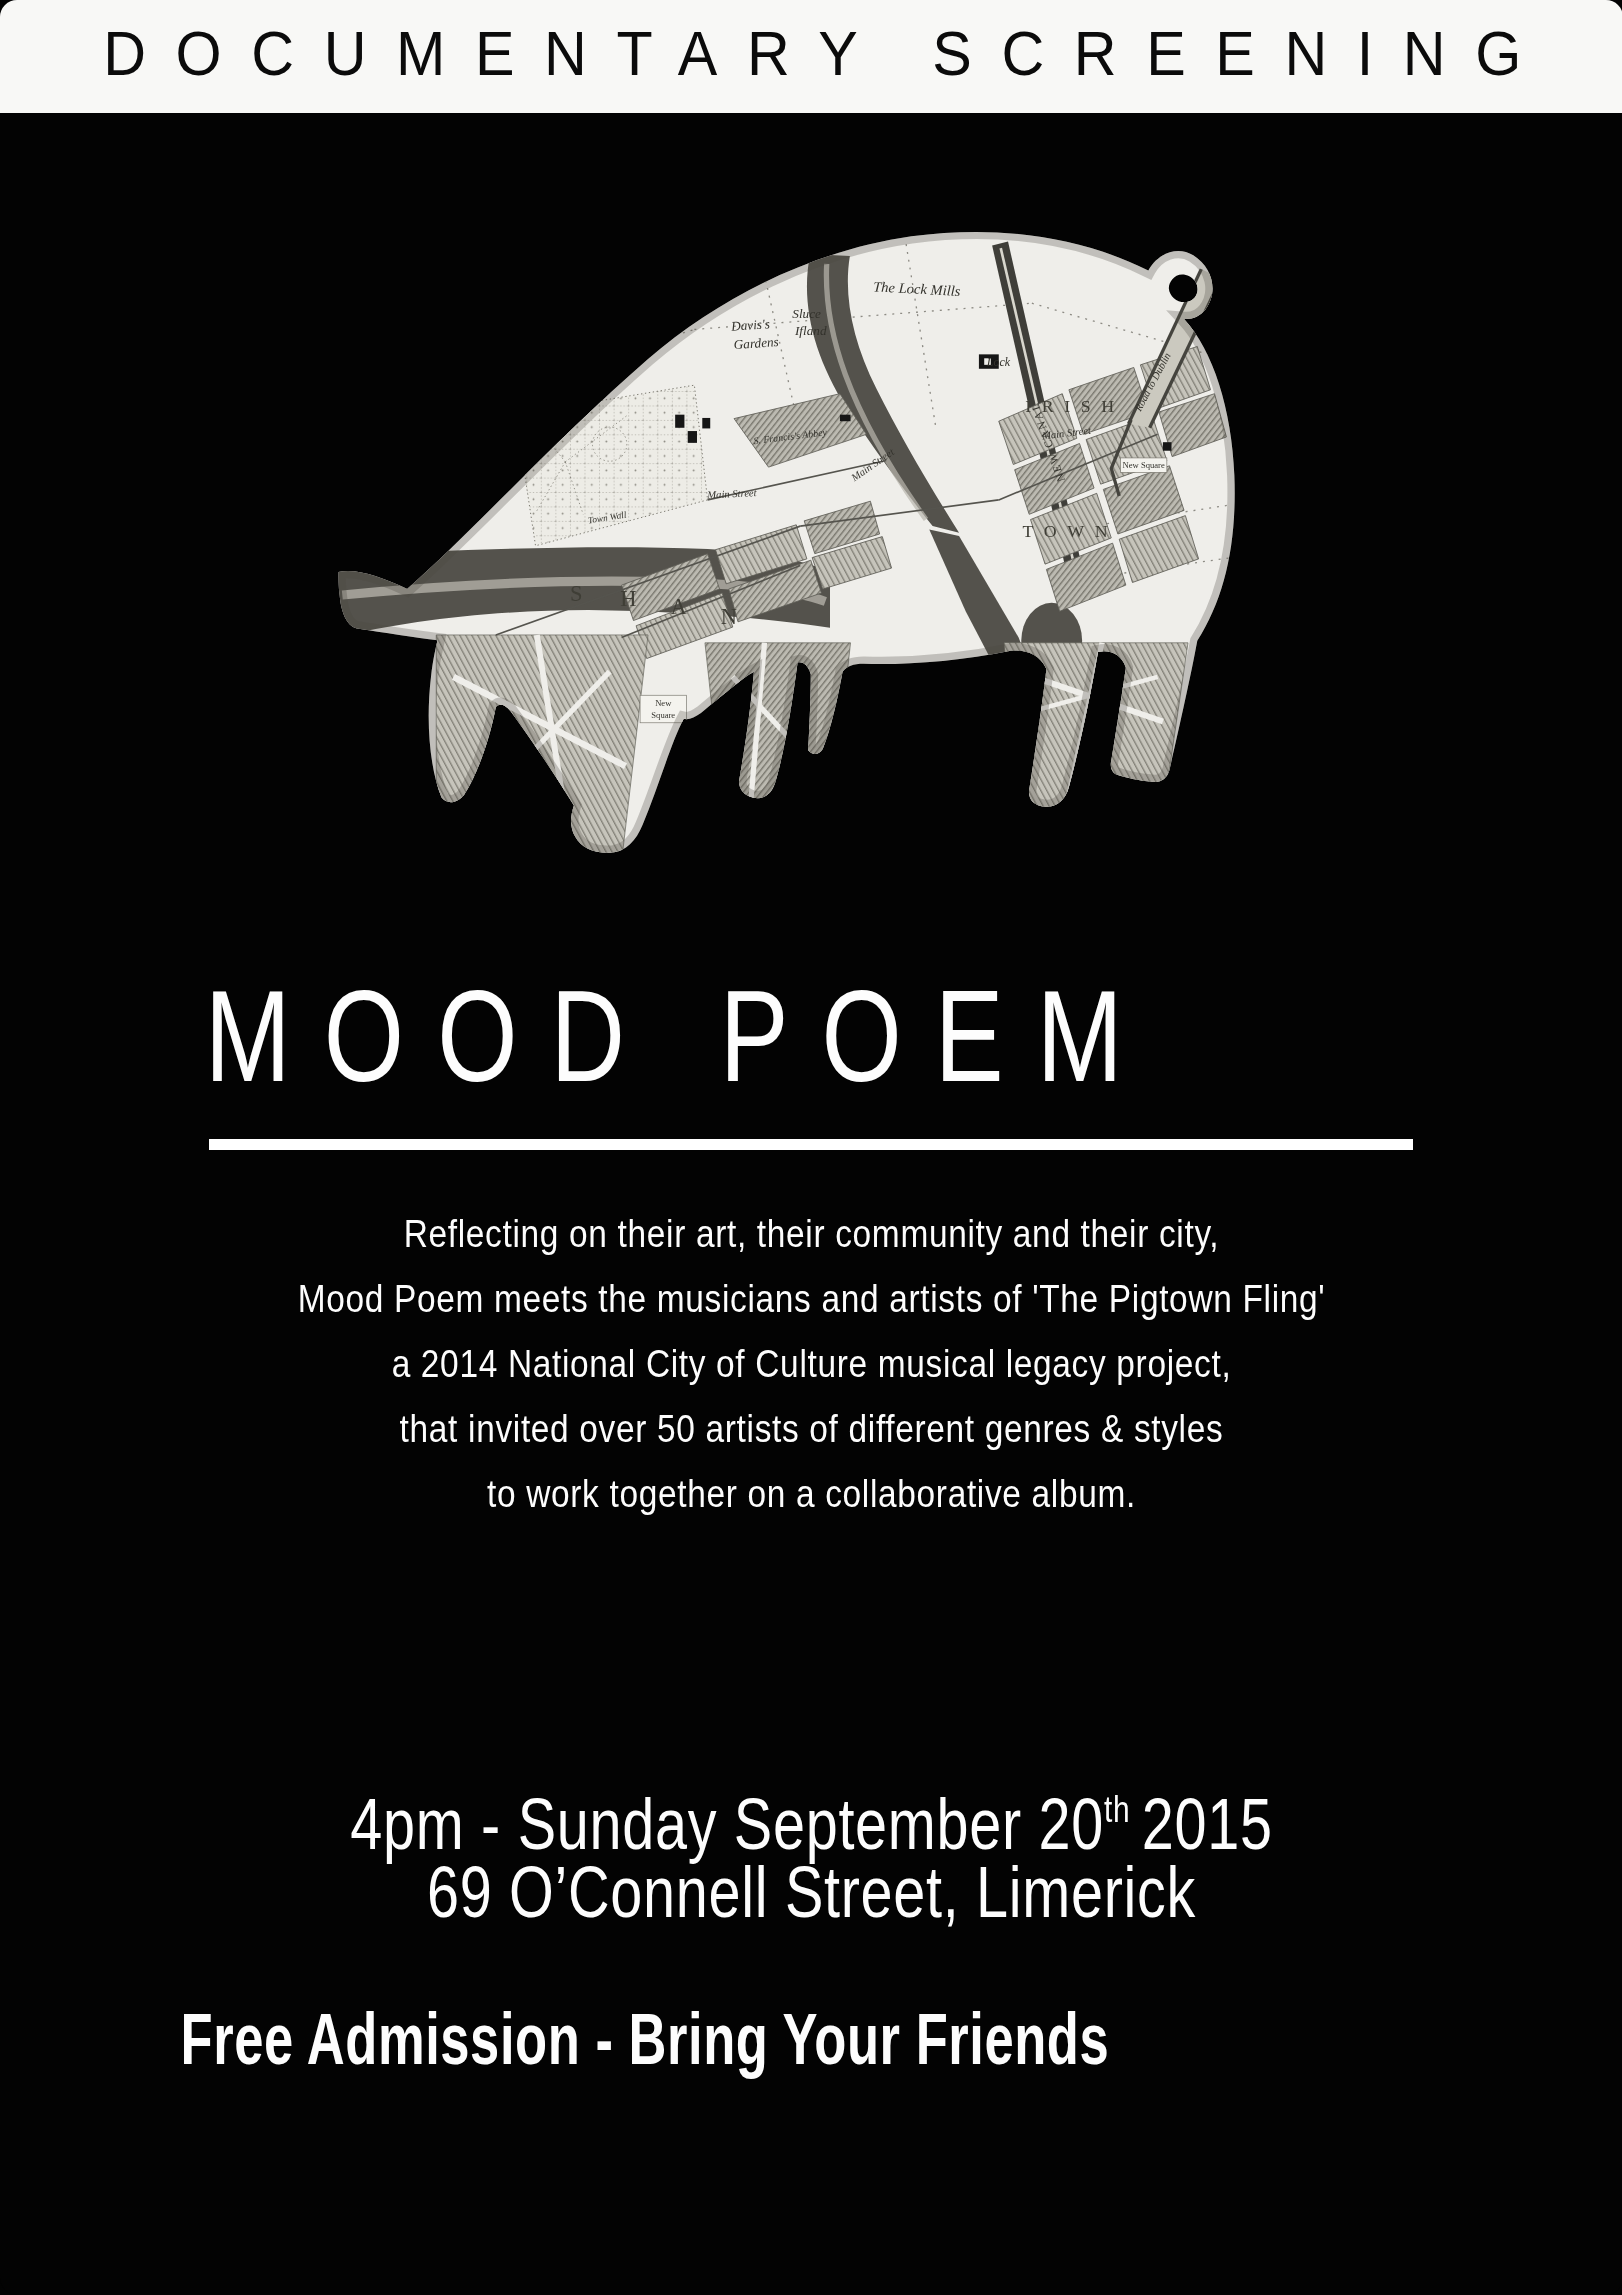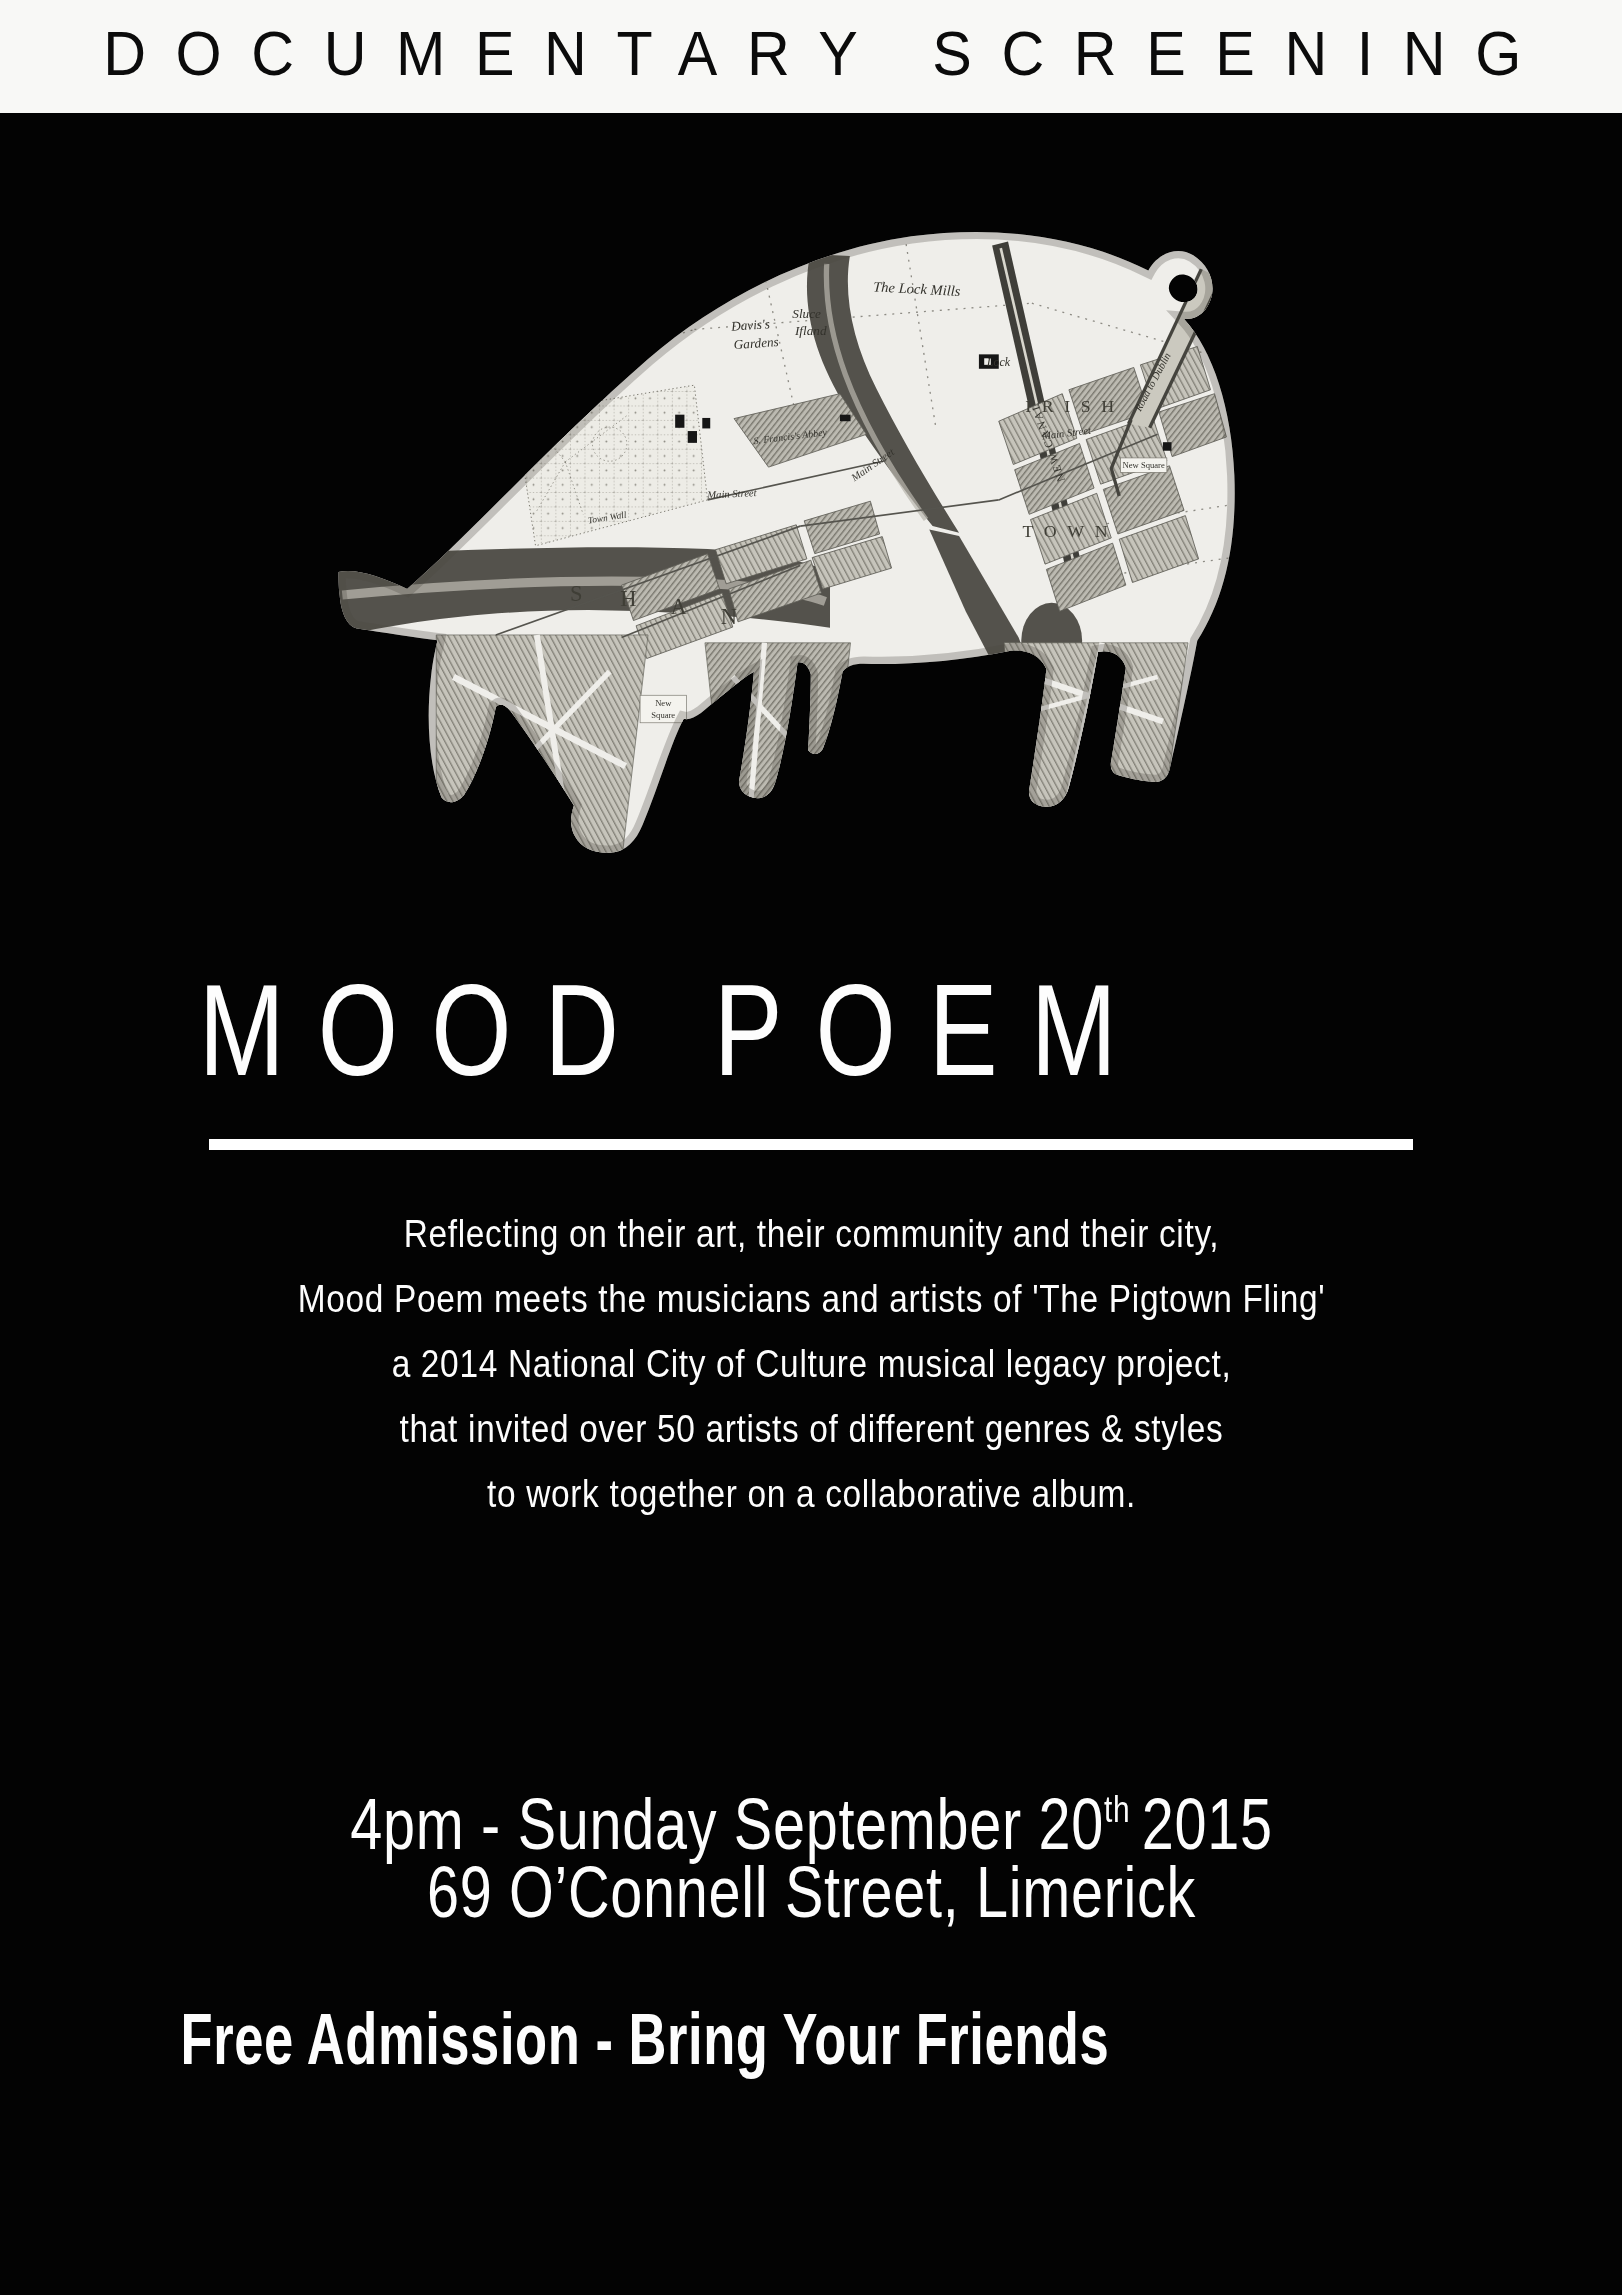--- a/index.html
+++ b/index.html
@@ -1,30 +1,30 @@
 <!DOCTYPE html>
 <html style="font-size:10.5px"><head>
 <meta charset="utf-8">
 <style>
   html,body{margin:0;padding:0;background:#030303;}
   .poster{position:relative;width:1623px;height:2295px;background:#030303;overflow:hidden;
-          font-family:"Liberation Sans",sans-serif;color:#fdfdfd;}
+          font-family:"Liberation Sans",sans-serif;color:#fdfdfd;border-radius:17px;}
   
   .banner{position:absolute;left:0;top:0;width:1623px;height:113px;background:#f8f8f6;
           display:flex;align-items:center;justify-content:center;}
   .banner-text{display:inline-block;color:#0b0b0b;font-size:63px;font-weight:400;
                letter-spacing:.5em;margin-right:-.5em;white-space:nowrap;
                transform:scaleX(.94);transform-origin:center;padding-bottom:6.5px;}
   
   .pig{position:absolute;left:337px;top:218px;width:900px;height:649px;}
   .ml{fill:#33322c;font-family:"Liberation Serif",serif;}
   .i{font-style:italic;}
   .cap{fill:#3f3e36;font-family:"Liberation Serif",serif;}
   
-  .title{position:absolute;left:0;top:965px;width:1308px;margin:0;text-align:center;
+  .title{position:absolute;left:0;top:965px;width:1308px;margin:6px;text-align:center;
          font-size:129px;line-height:131px;font-weight:400;white-space:nowrap;}
   .tw{display:inline-block;letter-spacing:.32em;margin-right:-.32em;
       transform:scaleX(.8);transform-origin:center;}
   
   .rule{position:absolute;left:209px;top:1139px;width:1204px;height:10.5px;background:#ffffff;}
   
   .desc{position:absolute;left:0;top:1202px;width:1623px;text-align:center;
         font-size:38px;line-height:65px;letter-spacing:.02em;font-weight:400;
         transform:scaleX(.88);transform-origin:center;}
   

